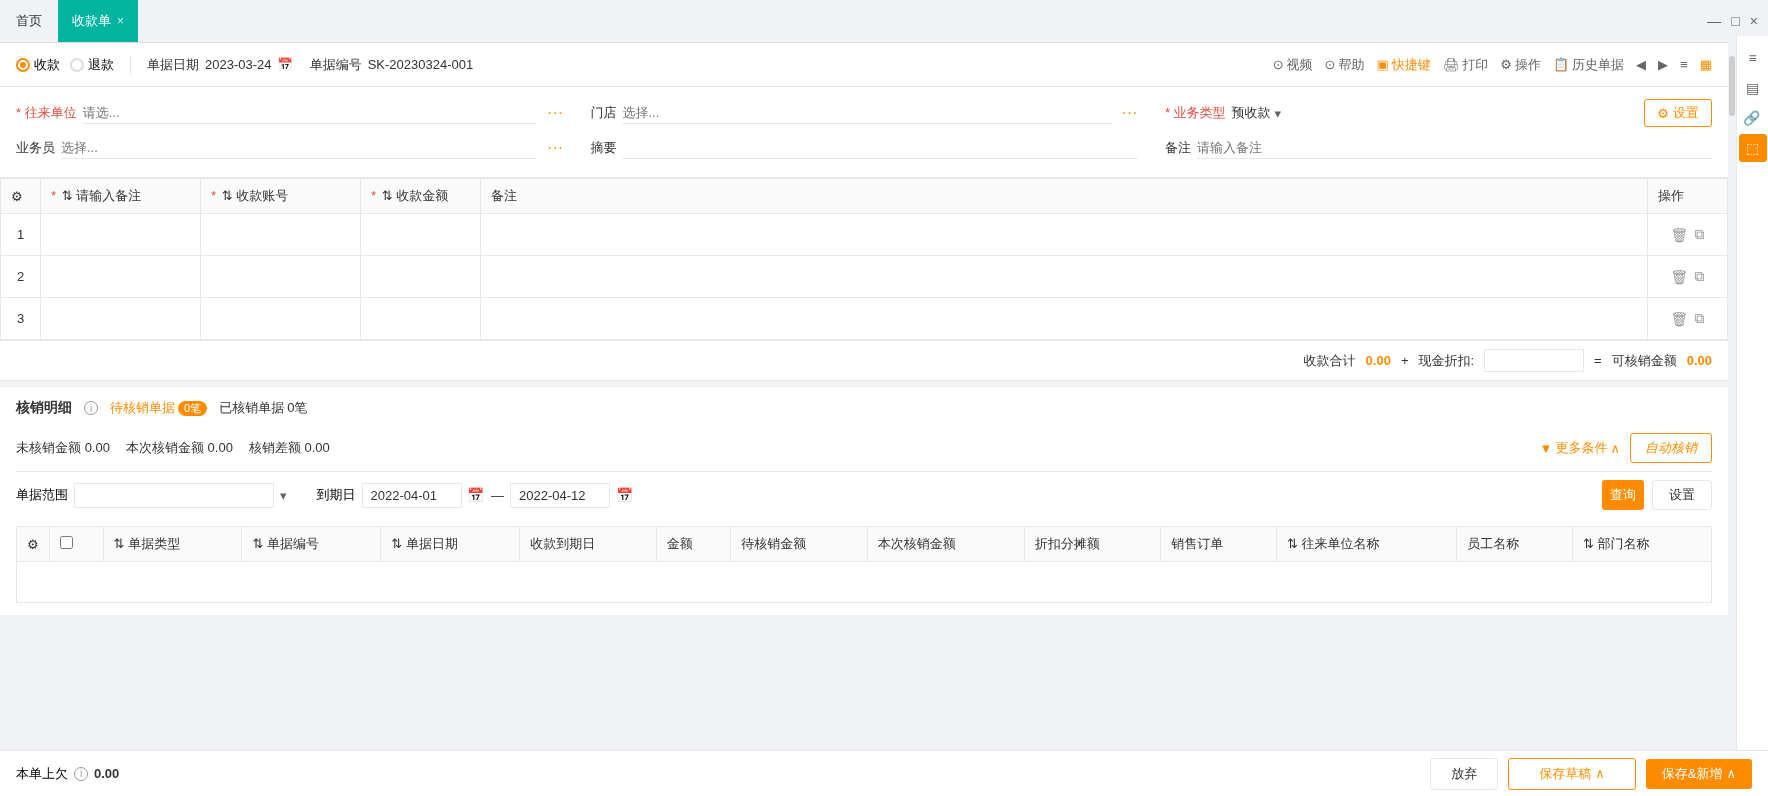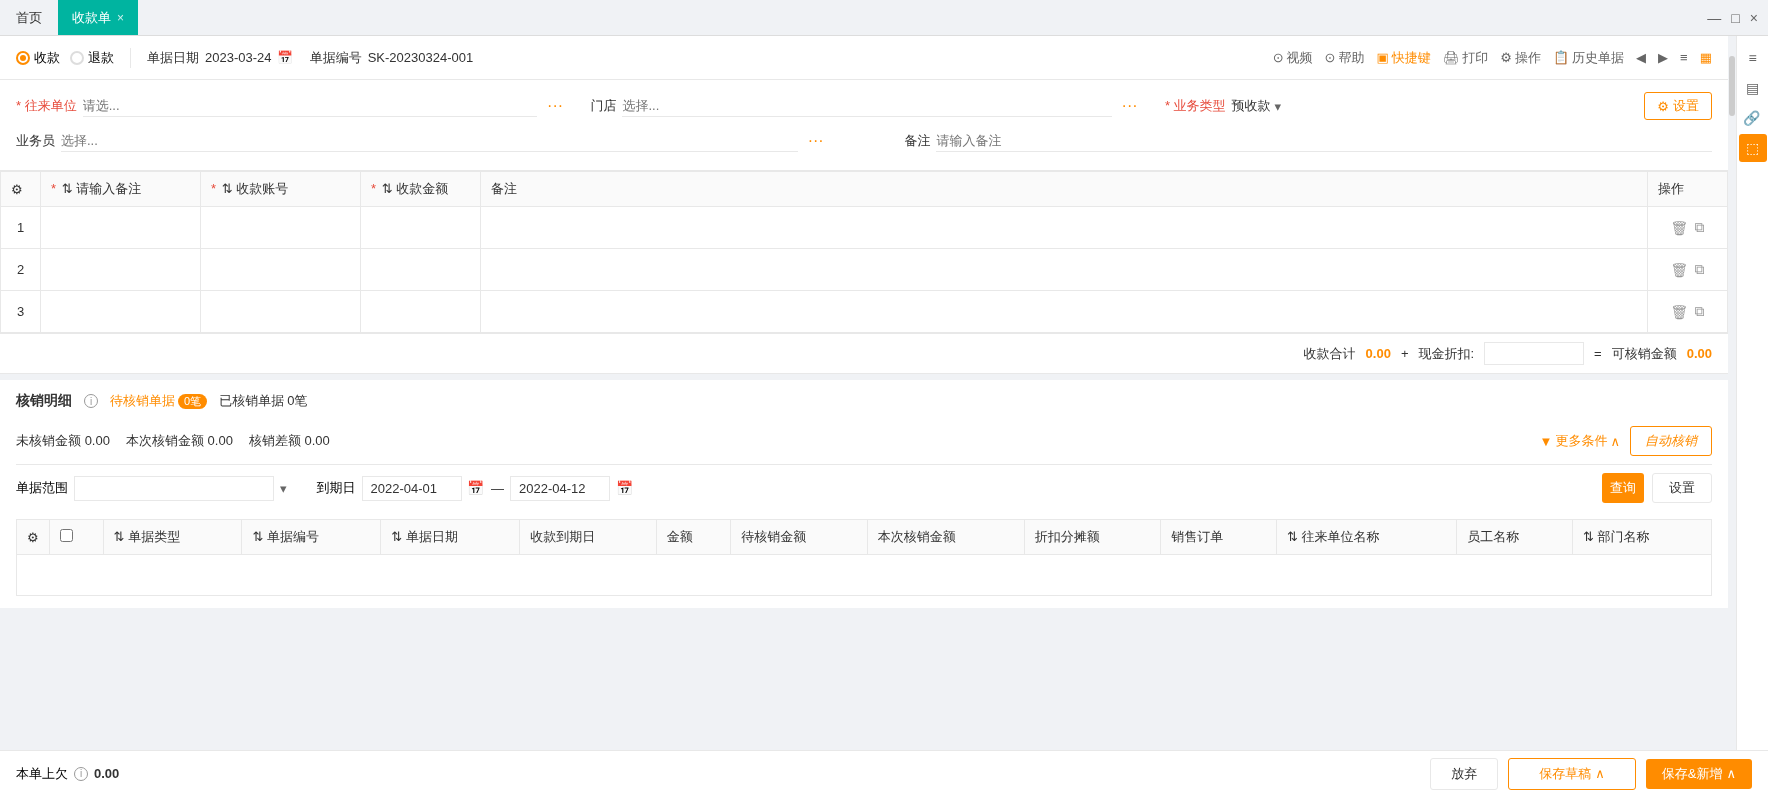--- a/index.html
+++ b/index.html
@@ -1,20 +1,20 @@
 <!DOCTYPE html>
 <html><head>
   <meta charset="utf-8">
   <style>
     * { box-sizing: border-box; margin: 0; padding: 0; font-family: 'Microsoft YaHei', Arial, sans-serif; font-size: 13px; }
     body { background: #f0f2f5; width: 1768px; min-height: 796px; overflow: hidden; }
 
     
     .tab-bar {
-      display: flex; align-items: center; background: #f0f2f5; height: 36px;
+      display: flex; align-items: center; background: #f0f2f5; height: 43px;
       border-bottom: 1px solid #ddd;
     }
     .tab-home {
       padding: 0 16px; height: 100%; display: flex; align-items: center;
       color: #333; background: #f0f2f5; cursor: pointer;
     }
     .tab-active {
       background: #00b4a0; color: #fff; padding: 0 14px; height: 100%;
       display: flex; align-items: center; cursor: pointer; gap: 6px;
     }
@@ -284,20 +284,24 @@
         </button>
       </div>
     </div>
     <div class="form-row">
       <div class="form-field" style="flex:2">
         <span class="field-label-plain">业务员</span>
         <input type="text" class="field-input" placeholder="选择..." style="">
         <span class="field-ellipsis">···</span>
       </div>
       <div style="flex:0.1"></div>
+      <div class="form-field" style="flex:2">
+        <span class="field-label-plain">摘要</span>
+        <input type="text" class="field-input" style="">
+      </div>
       <div style="flex:0.1"></div>
       <div class="form-field" style="flex:2">
         <span class="field-label-plain">备注</span>
         <input type="text" class="field-input" placeholder="请输入备注" style="">
       </div>
     </div>
   </div>
 
   <div class="table-area">
     <table class="data-table">

